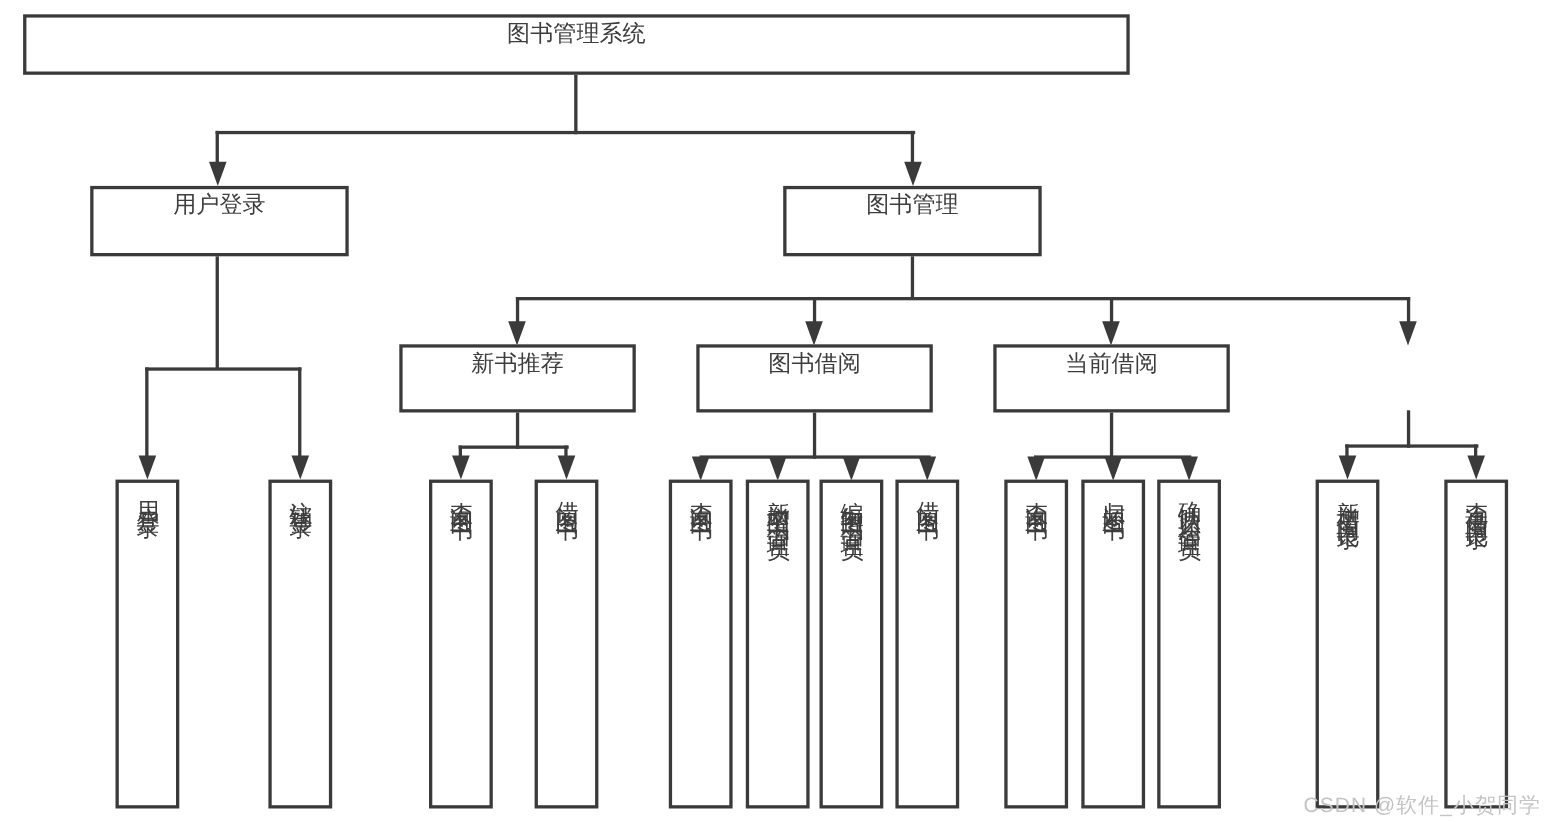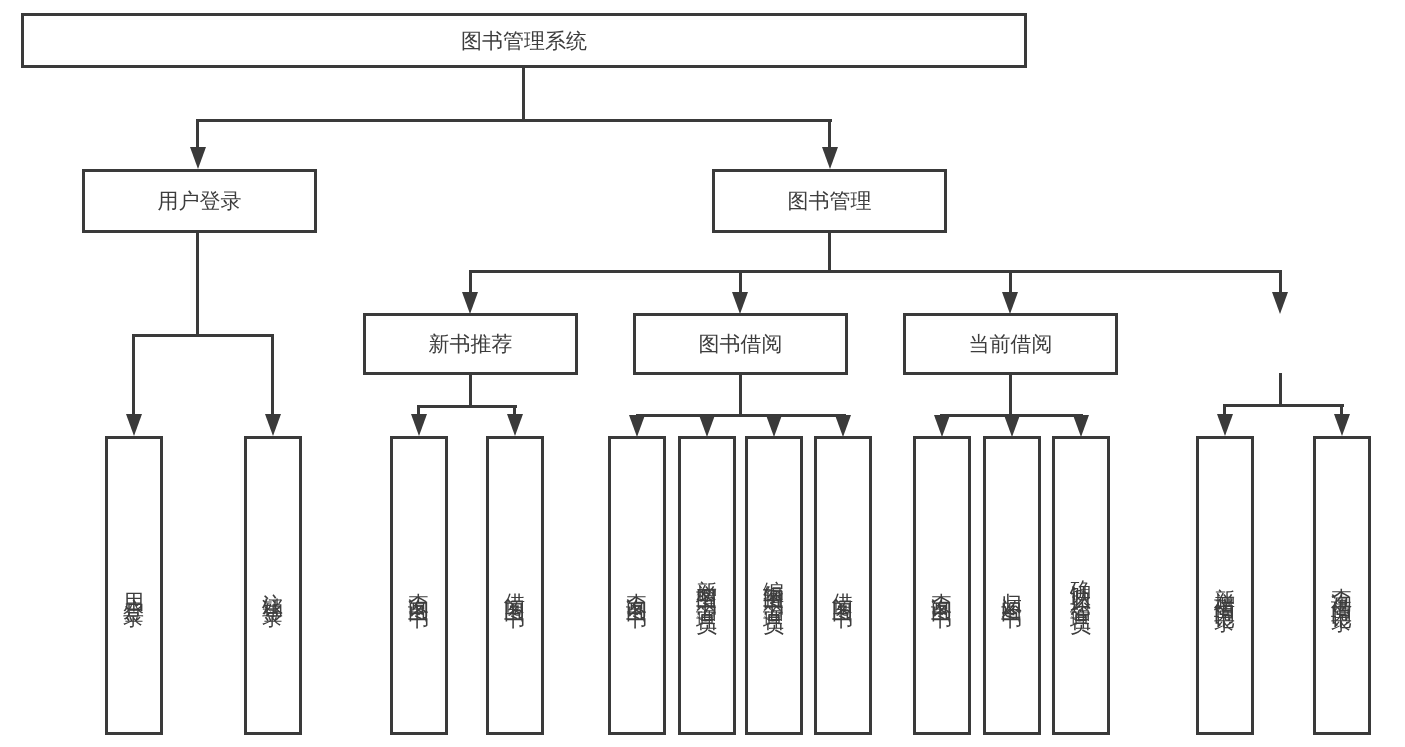--- a/index.html
+++ b/index.html
@@ -8,21 +8,21 @@
     --wm:#c4c4c4;
   }
   html,body{margin:0;padding:0;background:#fff;}
   body{font-family:"Liberation Sans","DejaVu Sans",sans-serif;color:var(--text);}
   .canvas{position:relative;width:1405px;height:747px;background:#fff;overflow:hidden;}
 
   
   .box{
     position:absolute;box-sizing:border-box;
     border:3px solid var(--line);background:#fff;
-    display:flex;align-items:center;justify-content:center;
+    display:flex;justify-content:center;
     font-size:21px;color:var(--text);
   }
   .box span{white-space:nowrap;}
 
   
   .leaf{width:58px;height:299px;top:436px;}
   .leaf span{
     writing-mode:vertical-rl;text-orientation:mixed;
     font-size:21px;letter-spacing:5px;line-height:1;
     white-space:normal;
@@ -160,14 +160,15 @@
     <span>确认归还（管理员）</span>
   </div>
 
   <div class="box leaf" style="left:1196px">
     <span>新增借阅记录</span>
   </div>
   <div class="box leaf" style="left:1313px">
     <span>查询借阅记录</span>
   </div>
 
+  <div class="watermark">CSDN @软件_小贺同学</div>
 
 </div>
 
 </body></html>

